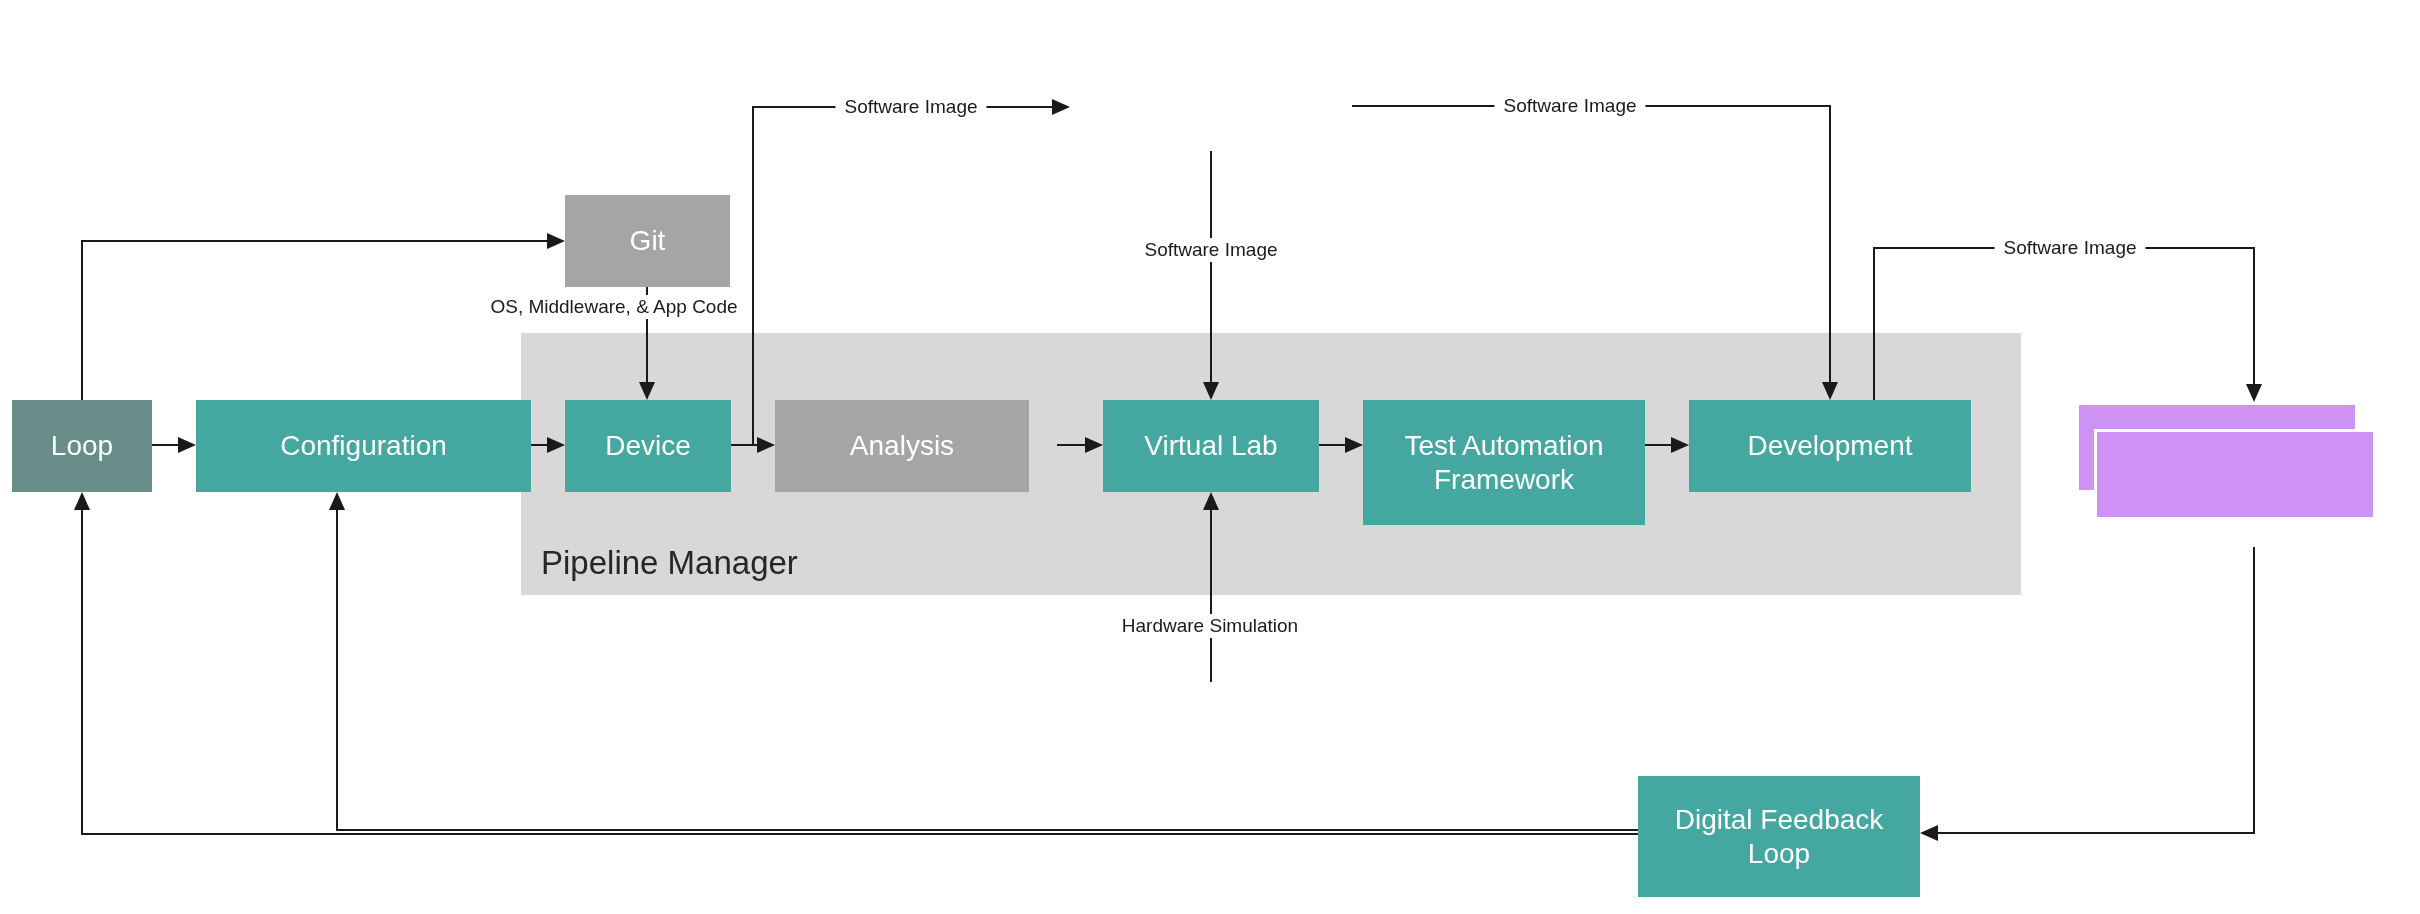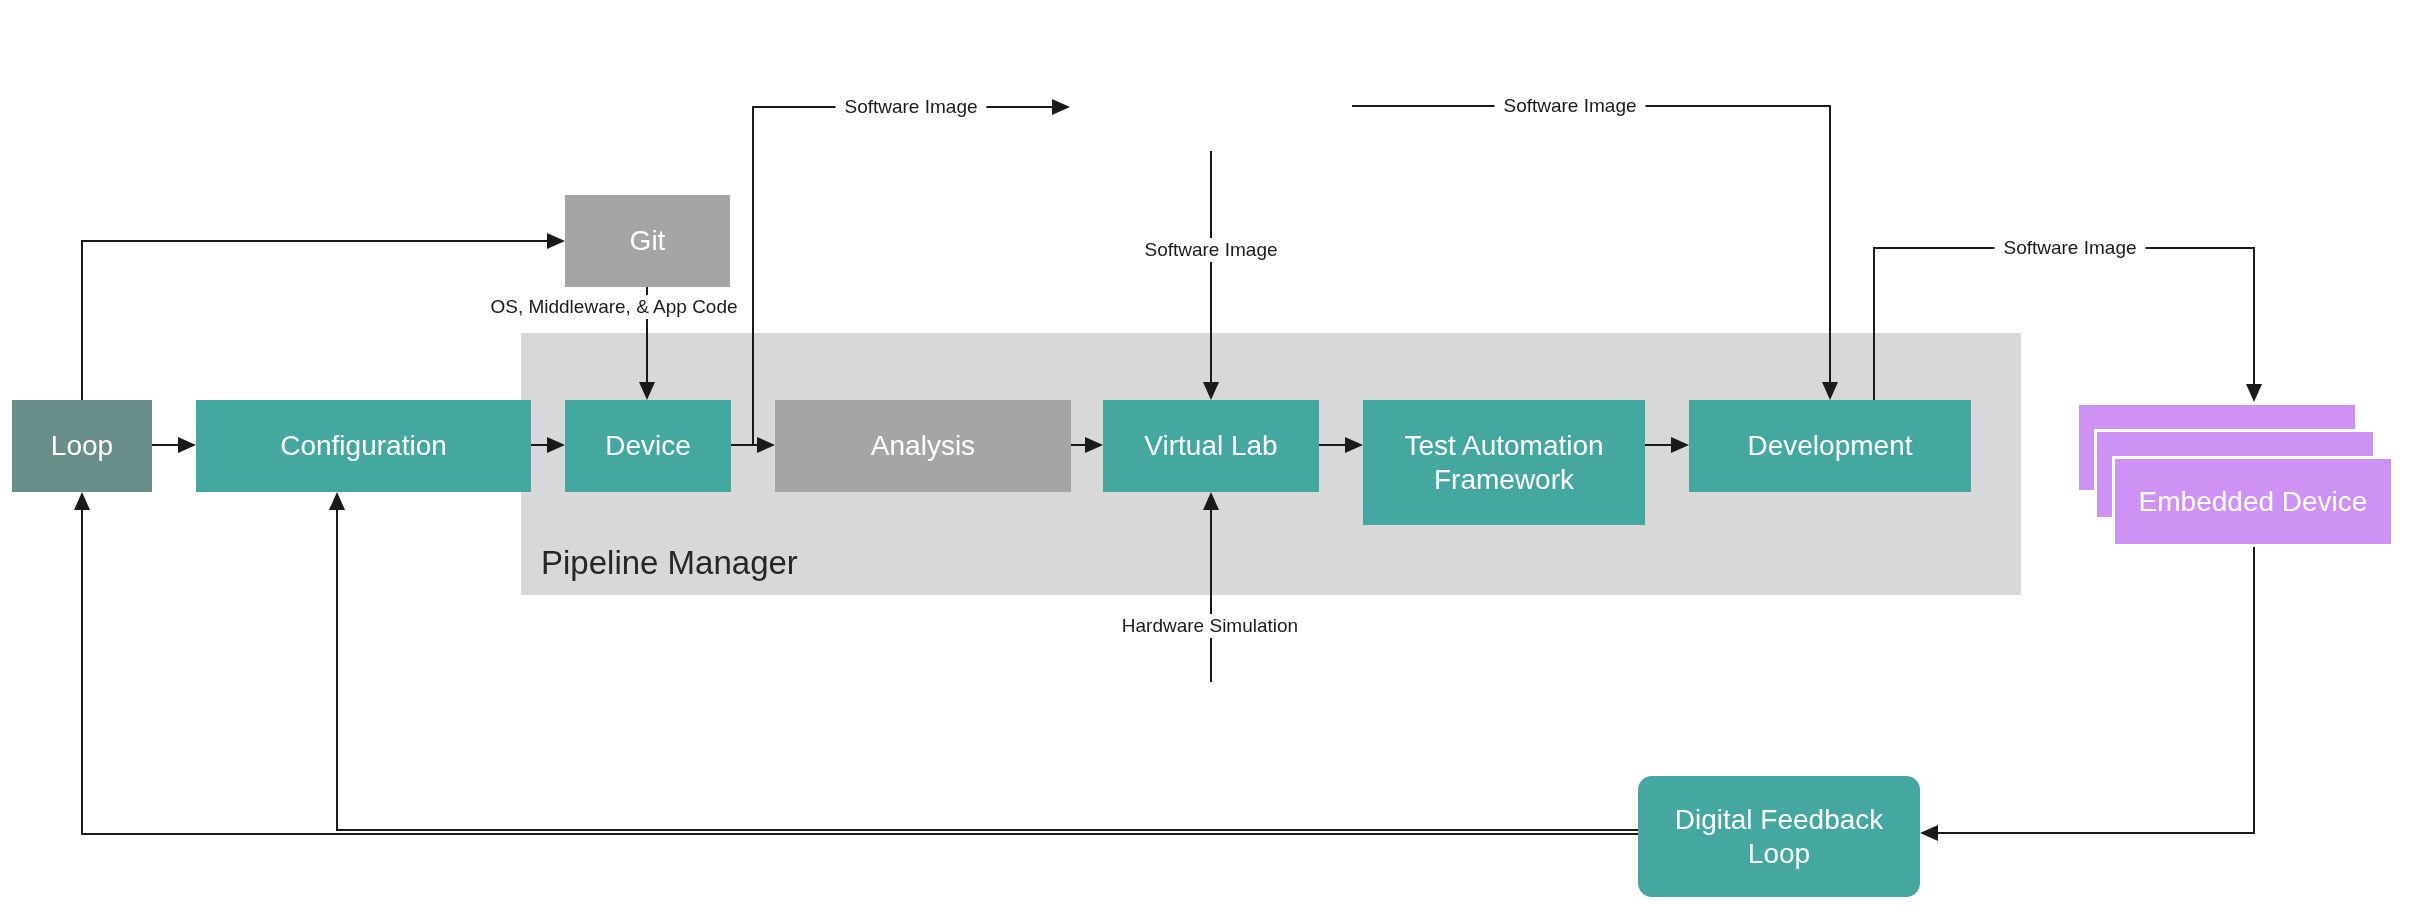--- a/index.html
+++ b/index.html
@@ -114,41 +114,38 @@
   </div>
 
   <div class="node graybox" style="left:565px;top:195px;width:165px;height:92px;align-items:center;">
     <span>Git</span>
   </div>
 
   <div class="node teal" style="left:565px;top:400px;width:166px;height:92px;">
     <span>Device</span>
   </div>
 
-  <div class="node graybox" style="left:775px;top:400px;width:296px;height:92px;">
+  <div class="node graybox" style="left:775px;top:400px;width:254px;height:92px;">
     <span>Analysis</span>
   </div>
 
 
   <div class="node teal" style="left:1103px;top:400px;width:216px;height:92px;">
     <span>Virtual Lab</span>
   </div>
 
   <div class="node teal" style="left:1363px;top:400px;width:282px;height:125px;">
     <span>Test Automation Framework</span>
   </div>
 
   <div class="node teal" style="left:1689px;top:400px;width:282px;height:92px;">
     <span>Development</span>
   </div>
 
 
-  <div class="node teal" style="left:1638px;top:776px;width:282px;height:121px;border-radius:14px;">
+  <div class="node teal" style="left:1638px;top:776px;width:282px;height:121px;">
     <span>Digital Feedback Loop</span>
   </div>
 
   <div class="node purple" style="left:2076px;top:402px;width:282px;height:91px;"></div>
   <div class="node purple" style="left:2094px;top:429px;width:282px;height:91px;"></div>
-  <div class="node purple" style="left:2112px;top:456px;width:282px;height:91px;">
-    <span>Embedded Device</span>
-  </div>
 
 </div>
 
 </body></html>

